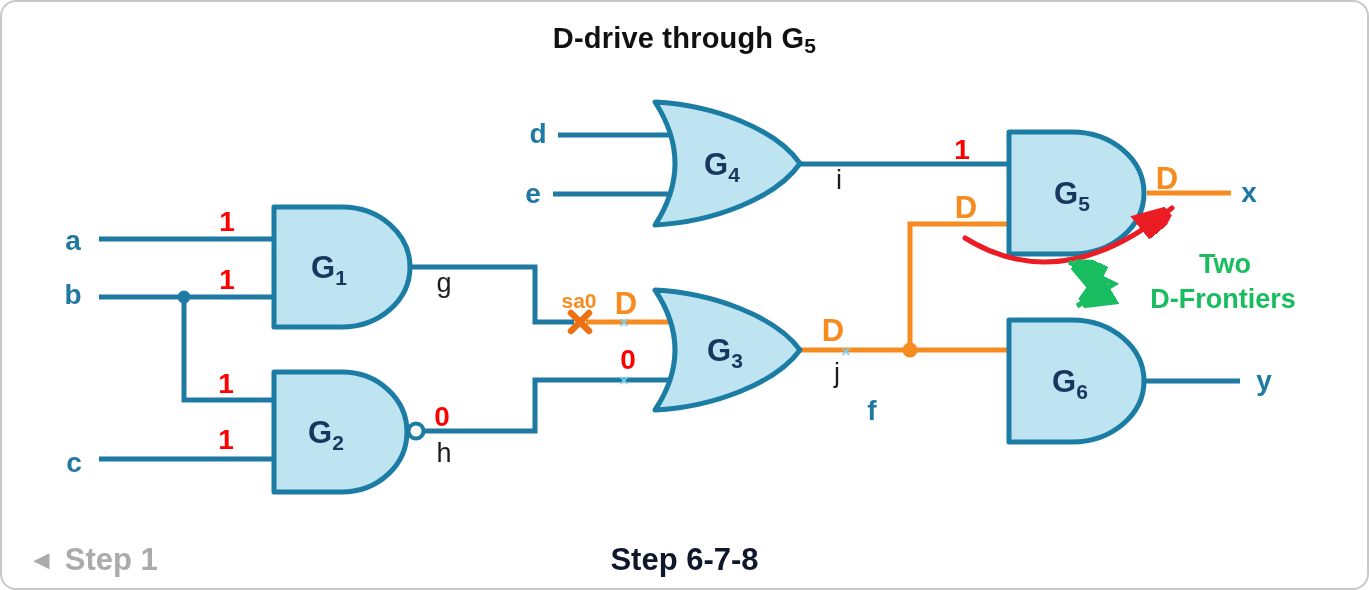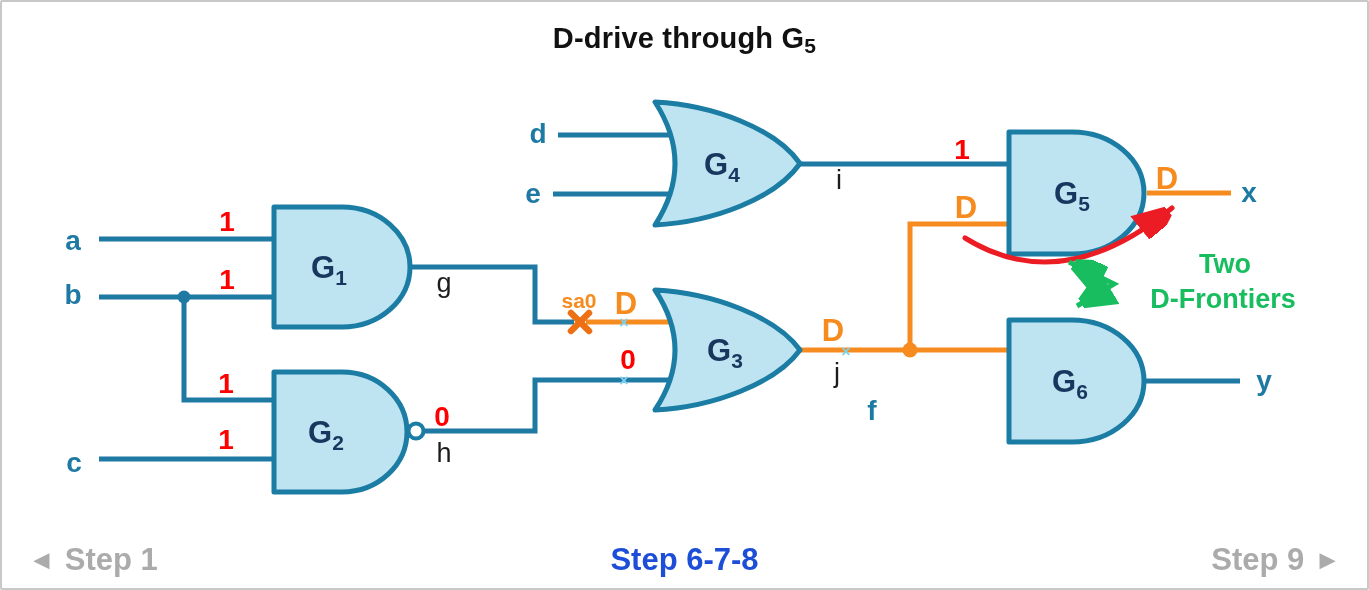--- a/index.html
+++ b/index.html
@@ -1,18 +1,18 @@
 <!DOCTYPE html>
 <html><head>
 <meta charset="utf-8">
 <style>
   html,body{margin:0;padding:0;background:#fff;}
   .slide{
     width:1369px;height:590px;position:relative;box-sizing:border-box;
-    background:#ffffff;border:2px solid #c8c8c8;border-radius:2px;overflow:hidden;
+    background:#ffffff;border:2px solid #c8c8c8;border-radius:16px;overflow:hidden;
     font-family:"Liberation Sans",sans-serif;
     padding-left:18px;
   }
   .title{
     position:absolute;top:20px;left:0;width:100%;text-align:center;
     font-size:29px;font-weight:bold;color:#111;letter-spacing:.2px;
   }
   .title .sub{font-size:21px;position:relative;top:5px;font-weight:bold;}
   svg.circuit{position:absolute;left:0;top:0;}
   
@@ -29,21 +29,21 @@
   .wire{stroke:#1E79A3;stroke-width:5;fill:none;}
   .owire{stroke:#F68B1F;stroke-width:5;fill:none;}
   .gate{fill:#BEE3F1;stroke:#1B7CA4;stroke-width:5;stroke-linejoin:round;}
   .nav{
     position:absolute;left:0;bottom:10px;width:100%;box-sizing:border-box;
     padding:0 26px;display:flex;justify-content:space-between;align-items:center;
     font-size:31px;font-weight:bold;
   }
   .nav-btn{color:#ABABAB;cursor:pointer;display:flex;align-items:center;gap:10px;}
   .nav-arrow{font-size:27px;}
-  .nav-current{color:#1d4ed8;position:absolute;left:50%;transform:translateX(-50%);}
+  .nav-current{color:#0f172a;position:absolute;left:50%;transform:translateX(-50%);}
 </style>
 </head>
 <body>
 
 <div class="slide">
 
   <div class="title"><span>D-drive through G</span><span class="sub">5</span></div>
 
   <svg class="circuit" width="1369" height="590" viewBox="0 0 1369 590">
     <defs>
@@ -133,19 +133,15 @@
     <text class="green-txt" x="1223" y="271" text-anchor="middle">Two</text>
     <text class="green-txt" x="1221" y="306" text-anchor="middle">D-Frontiers</text>
   </svg>
 
   <div class="nav">
     <div class="nav-btn">
         <span class="nav-arrow">◄</span>
         <span>Step 1</span>
       </div>
     <div class="nav-current">Step 6-7-8</div>
-    <div class="nav-btn">
-        <span>Step 9</span>
-        <span class="nav-arrow">►</span>
-      </div>
   </div>
 
 </div>
 
 </body></html>

